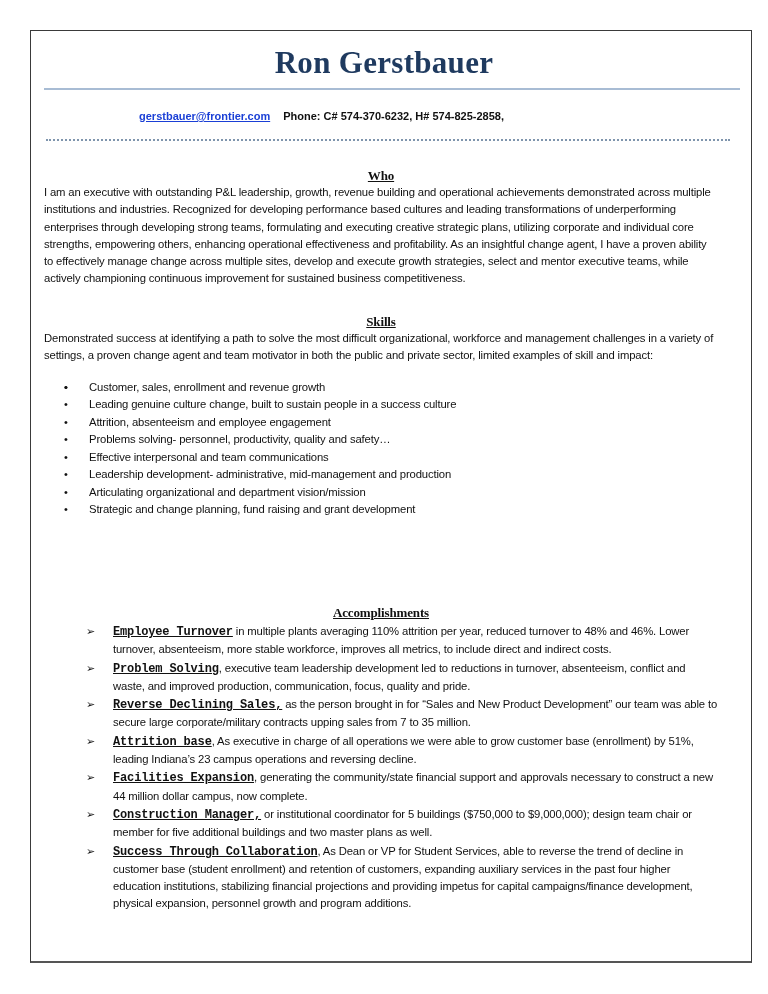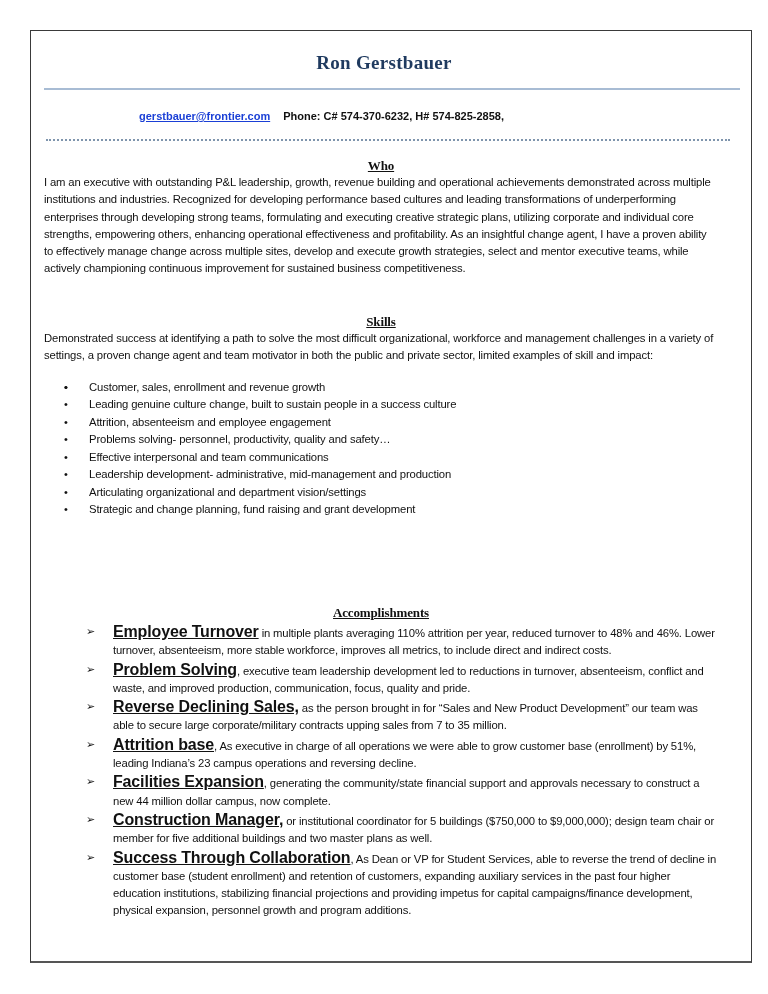--- a/index.html
+++ b/index.html
@@ -26,21 +26,21 @@
       box-sizing: border-box;
     }
     .name {
       position: absolute;
       left: 0;
       width: 768px;
       top: 46px;
       text-align: center;
       font-family: "Liberation Serif", serif;
       font-weight: bold;
-      font-size: 19px;
+      font-size: 31px;
       color: #1f3a5f;
       letter-spacing: 0.3px;
       margin: 0;
       line-height: 34px;
     }
     .rule-top {
       position: absolute;
       left: 44px;
       width: 696px;
       top: 88px;
@@ -83,21 +83,21 @@
       font-family: "Liberation Serif", serif;
       font-weight: bold;
       font-size: 13px;
       text-decoration: underline;
       line-height: 17px;
       margin: 0;
     }
     .section p {
       margin: 0;
     }
-    .who { top: 157px; }
+    .who { top: 167px; }
     .skills { top: 313px; }
     .skill-list {
       list-style: none;
       margin: 14px 0 0 0;
       padding: 0;
     }
     .skill-list li {
       position: relative;
       padding-left: 45px;
       line-height: 17.5px;
@@ -122,21 +122,22 @@
     }
     .acc-list li .arrow {
       position: absolute;
       left: 42px;
       top: 0;
       font-size: 11px;
     }
     .acc-lead {
       font-weight: bold;
       text-decoration: underline;
-      font-size: 16px;
+      font-size: 12px;
+      font-family: Liberation Mono, monospace;
     }
   </style>
 </head>
 <body>
 
 <div class="page-frame"></div>
 
 <h1 class="name">Ron Gerstbauer</h1>
 <div class="rule-top"></div>
 
@@ -155,21 +156,21 @@
   <h2 class="section-title">Skills</h2>
   <p>Demonstrated success at identifying a path to solve the most difficult organizational, workforce and management challenges in a variety of settings, a proven change agent and team motivator in both the public and private sector, limited examples of skill and impact:</p>
   <ul class="skill-list">
     <li><span class="bullet">•</span></li>
     <li><span class="bullet">•</span><span>Customer, sales, enrollment and revenue growth</span></li>
     <li><span class="bullet">•</span><span>Leading genuine culture change, built to sustain people in a success culture</span></li>
     <li><span class="bullet">•</span><span>Attrition, absenteeism and employee engagement</span></li>
     <li><span class="bullet">•</span><span>Problems solving- personnel, productivity, quality and safety…</span></li>
     <li><span class="bullet">•</span><span>Effective interpersonal and team communications</span></li>
     <li><span class="bullet">•</span><span>Leadership development- administrative, mid-management and production</span></li>
-    <li><span class="bullet">•</span><span>Articulating organizational and department vision/settings</span></li>
+    <li><span class="bullet">•</span><span>Articulating organizational and department vision/mission</span></li>
     <li><span class="bullet">•</span><span>Strategic and change planning, fund raising and grant development</span></li>
   </ul>
 </div>
 
 <div class="section accomp">
   <h2 class="section-title">Accomplishments</h2>
   <ul class="acc-list">
     <li><span class="arrow">➢</span><span class="acc-lead">Employee Turnover</span><span> in multiple plants averaging 110% attrition per year, reduced turnover to 48% and 46%.   Lower turnover, absenteeism, more stable workforce, improves all metrics, to include direct and indirect costs.</span></li>
     <li><span class="arrow">➢</span><span class="acc-lead">Problem Solving</span><span>, executive team leadership development led to reductions in turnover, absenteeism, conflict and waste, and improved production, communication, focus, quality and pride.</span></li>
     <li><span class="arrow">➢</span><span class="acc-lead">Reverse Declining Sales,</span><span> as the person brought in for “Sales and New Product Development” our team was able to secure large corporate/military contracts upping sales from 7 to 35 million.</span></li>

